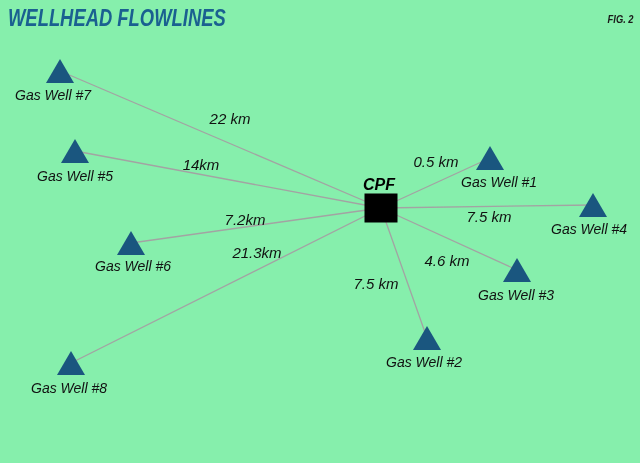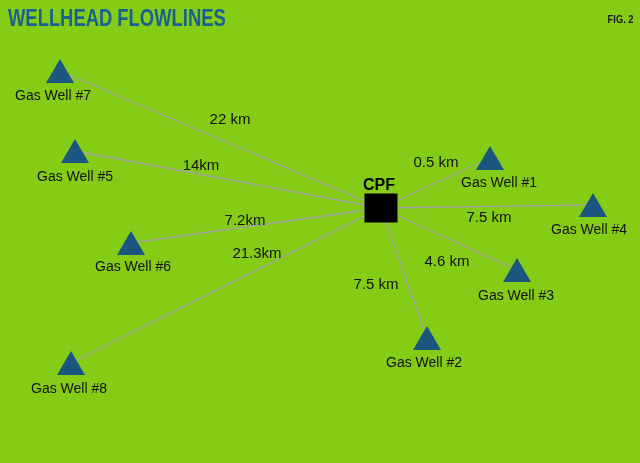--- a/index.html
+++ b/index.html
@@ -1,18 +1,18 @@
 <!DOCTYPE html>
 <html><head>
 <meta charset="utf-8">
 <style>
   html,body{margin:0;padding:0;background:#fff;}
   .stage{
-    position:relative;width:640px;height:463px;background:#84cc16;
-    font-family:"Liberation Sans", sans-serif;overflow:hidden;
+    position:relative;width:640px;height:463px;background:#86efac;
+    font-family:"Liberation Sans", sans-serif;overflow:hidden;font-style:italic;
   }
   .page-title{
     position:absolute;left:8px;top:5px;
     font-size:23px;font-weight:700;letter-spacing:0px;
     transform:scaleX(0.80);transform-origin:0 0;
     white-space:nowrap;
   }
   .fig-label{
     position:absolute;right:6px;top:13px;
     font-size:11px;font-weight:700;color:#1a1a1a;

